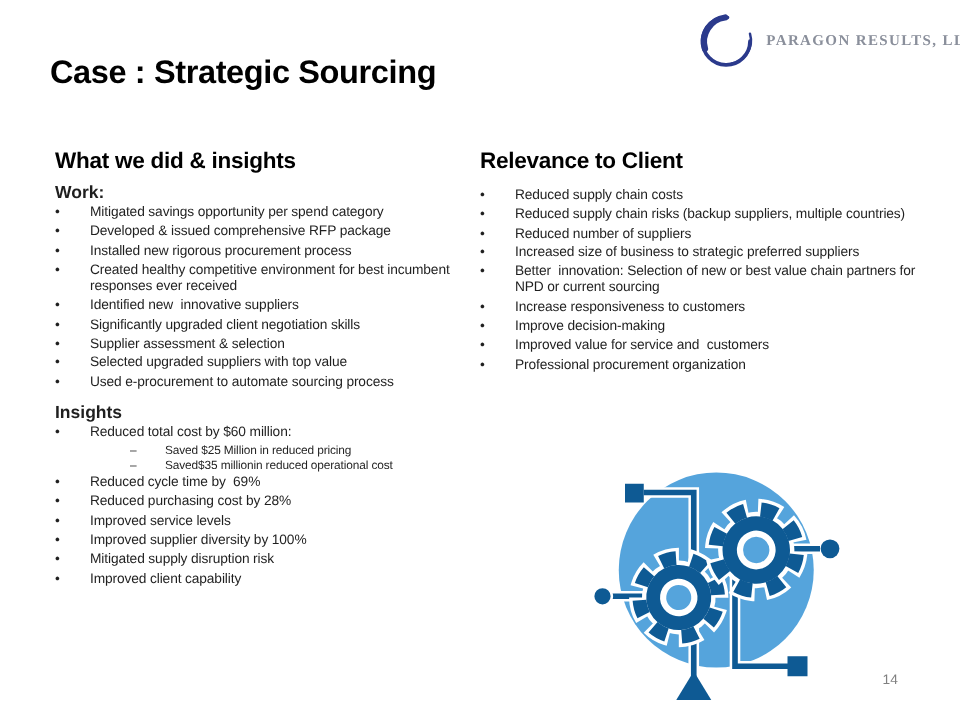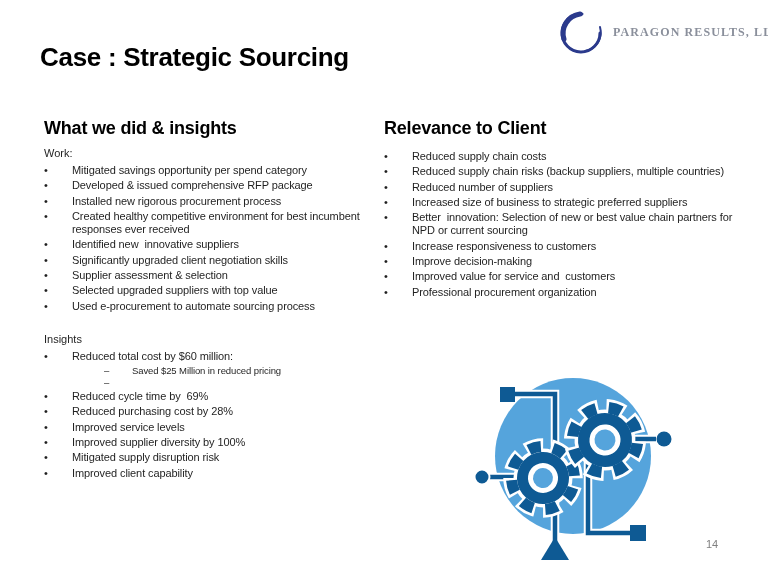--- a/index.html
+++ b/index.html
@@ -16,22 +16,22 @@
   .logo{position:absolute;left:556px;top:8px;display:flex;align-items:center;gap:5px;}
   .logo-text{
     font-family:"Liberation Serif",serif;font-weight:bold;font-size:12px;
     letter-spacing:1.1px;color:var(--logo-text-gray,#8a8f9b);white-space:nowrap;
   }
   .col{position:absolute;top:115px;}
   .col-left{left:44px;width:336px;}
   .col-right{left:384px;width:362px;}
   .col h2{margin:0 0 6px 0;font-size:18px;line-height:26px;font-weight:bold;color:#000;letter-spacing:-0.2px;}
   .col-right h2{margin-bottom:9px;}
-  .label{font-weight:normal;font-size:11px;line-height:13px;margin-bottom:4px;}
-  .label.insights{margin-top:20px;}
+  .label{font-weight:bold;font-size:14px;line-height:13px;margin-bottom:4px;}
+  .label.insights{margin-top:10px;}
   .li{display:flex;font-size:11px;line-height:1.17;margin-bottom:2.5px;}
   .li .marker{flex:0 0 28px;}
   .li .txt{flex:1;white-space:pre-wrap;letter-spacing:-0.1px;}
   .li.sub{margin-left:60px;font-size:9.5px;line-height:1.26;margin-bottom:0.5px;}
   .li.sub .marker{flex:0 0 28px;}
   .page-num{position:absolute;left:706px;top:538px;font-size:11px;color:var(--page-number-gray,#808080);}
   .graphic{position:absolute;left:460px;top:360px;}
 </style>
 </head>
 <body>
@@ -97,20 +97,21 @@
         <div class="li">
           <span class="marker">•</span>
           <span class="txt">Reduced total cost by $60 million:</span>
         </div>
         <div class="li sub">
           <span class="marker">–</span>
           <span class="txt">Saved $25 Million in reduced pricing</span>
         </div>
         <div class="li sub">
           <span class="marker">–</span>
+          <span class="txt">Saved$35 millionin reduced operational cost</span>
         </div>
         <div class="li">
           <span class="marker">•</span>
           <span class="txt">Reduced cycle time by  69%</span>
         </div>
         <div class="li">
           <span class="marker">•</span>
           <span class="txt">Reduced purchasing cost by 28%</span>
         </div>
         <div class="li">

